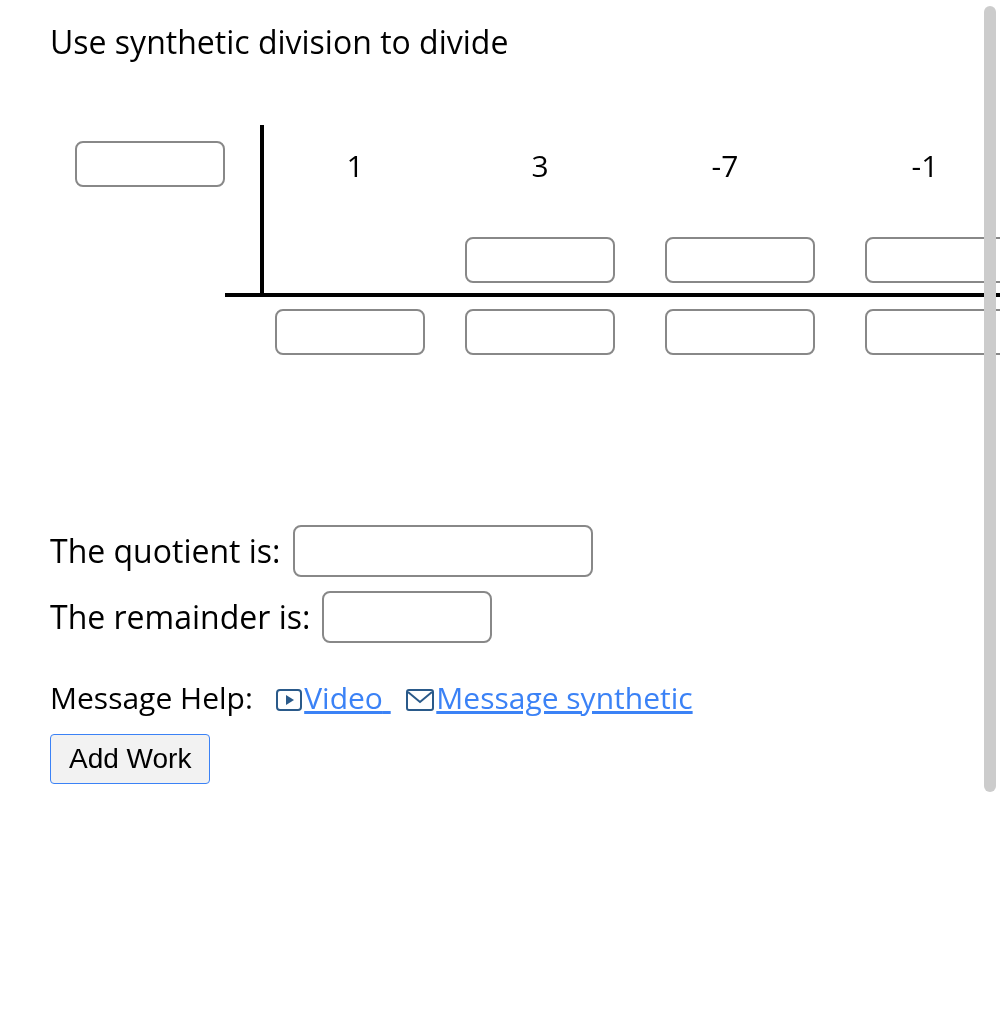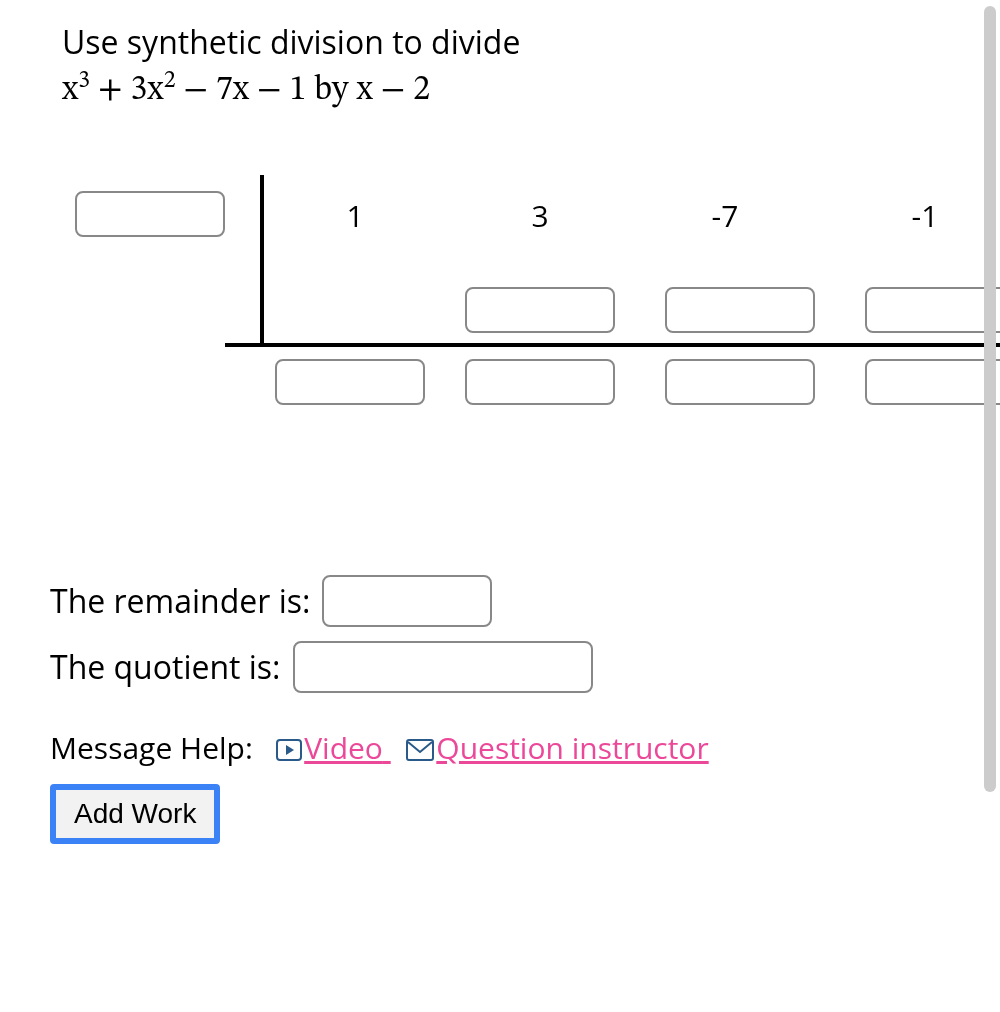--- a/index.html
+++ b/index.html
@@ -14,21 +14,20 @@
     height: 1012px;
     position: relative;
   }
   .content {
     padding: 20px 0 0 50px;
   }
   .prompt {
     font-size: 32px;
     line-height: 1.4;
     margin-bottom: 10px;
-    margin-left: 12px;
   }
   .math {
     font-family: "Cambria Math", "STIX Two Math", "Times New Roman", serif;
     font-size: 34px;
   }
   .math sup {
     font-size: 0.7em;
     vertical-align: super;
   }
   
@@ -108,33 +107,33 @@
     border: 2px solid #888;
     border-radius: 8px;
     font-size: 24px;
     padding: 4px 8px;
   }
   .help {
     margin-top: 34px;
     font-size: 30px;
   }
   .help a {
-    color: #ec4899;
+    color: #3b82f6;
     text-decoration: underline;
   }
   .icon-svg {
     display: inline-block;
     vertical-align: -2px;
     margin-right: 2px;
   }
   .btn {
     display: inline-flex;
     align-items: center;
     background: #f2f2f2;
-    border: 6px solid #3b82f6;
+    border: 1px solid #3b82f6;
     border-radius: 4px;
     padding: 8px 18px;
     font-size: 28px;
     margin-top: 14px;
     cursor: pointer;
   }
   .btn .icon-svg { margin-right: 10px; }
   .scrollbar {
     position: absolute;
     right: 4px;
@@ -145,21 +144,20 @@
     border-radius: 6px;
   }
 </style>
 </head>
 <body>
 
 <div class="content">
 
   <div class="prompt">
     <span>Use synthetic division to divide</span><br>
-    <span class="math">x<sup>3</sup> + 3x<sup>2</sup> − 7x − 1 by x − 2</span>
   </div>
 
   <div class="syn">
     <div class="bracket-v"></div>
     <div class="bracket-h"></div>
 
     <input class="cell-input divisor-box" style="">
 
     <div class="coef c1">1</div>
     <div class="coef c2">3</div>
@@ -171,26 +169,26 @@
     <input class="cell-input r2c4" style="">
 
     <input class="cell-input r3c1" style="">
     <input class="cell-input r3c2" style="">
     <input class="cell-input r3c3" style="">
     <input class="cell-input r3c4" style="">
   </div>
 
   <div class="qr">
     <div class="qr-row">
+      <label>The quotient is:</label>
+      <input class="qinput" style="">
+    </div>
+    <div class="qr-row">
       <label>The remainder is:</label>
       <input class="rinput" style="">
-    </div>
-    <div class="qr-row">
-      <label>The quotient is:</label>
-      <input class="qinput" style="">
     </div>
   </div>
 
   <div class="help">
     <span>Message Help:</span>
     &nbsp;
     <a href="#">
       <span class="icon-svg">
         <svg width="26" height="22" viewBox="0 0 26 22">
           <rect x="1" y="1" width="24" height="20" rx="3" fill="none" stroke="#2a5a8a" stroke-width="2"></rect>
@@ -198,21 +196,21 @@
         </svg>
       </span><span>Video</span>
     </a>
     &nbsp;
     <a href="#">
       <span class="icon-svg">
         <svg width="28" height="22" viewBox="0 0 28 22">
           <rect x="1" y="1" width="26" height="20" rx="2" fill="none" stroke="#2a5a8a" stroke-width="2"></rect>
           <polyline points="2,3 14,13 26,3" fill="none" stroke="#2a5a8a" stroke-width="2"></polyline>
         </svg>
-      </span><span>Question instructor</span>
+      </span><span>Message synthetic</span>
     </a>
   </div>
 
   <div>
     <button class="btn">
       <span>Add Work</span>
     </button>
   </div>
 
 </div>

